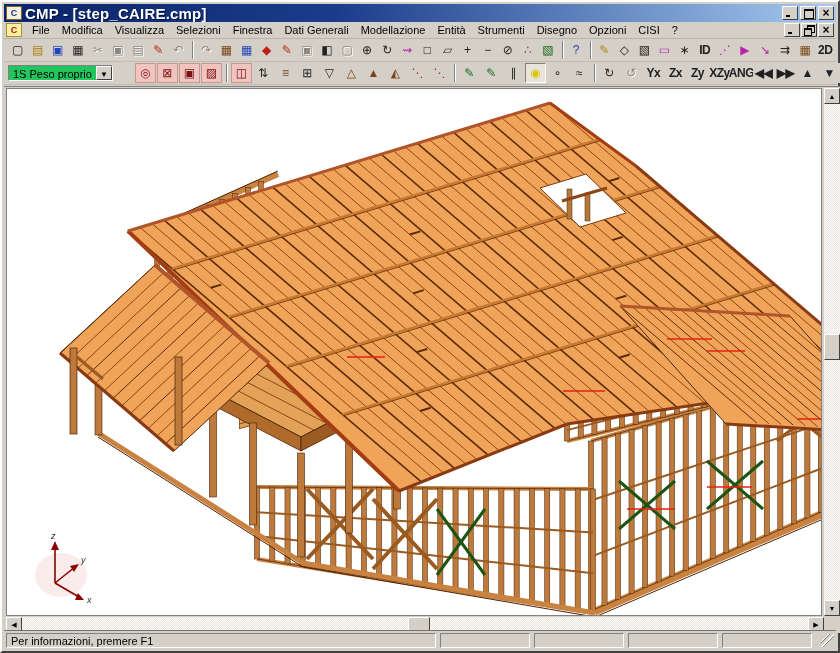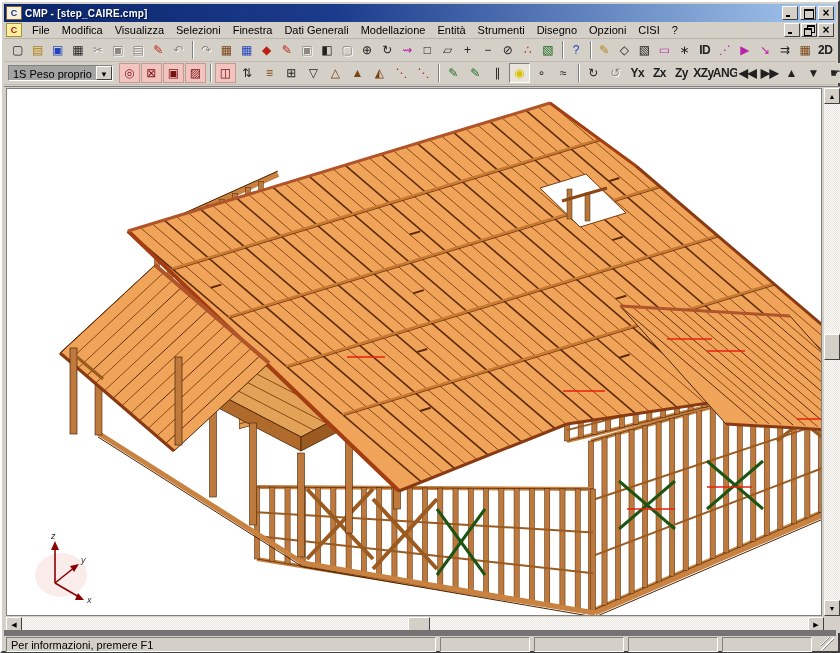--- a/index.html
+++ b/index.html
@@ -9,21 +9,21 @@
   .window { position:absolute; left:0; top:0; width:840px; height:653px;
     background:#D4D0C8; border:2px solid; border-color:#ffffff #404040 #404040 #ffffff; }
 
   
   .titlebar { position:absolute; left:2px; top:2px; right:2px; height:18px;
     background:linear-gradient(90deg,#0A246A 0%,#1B3C8C 40%,#A6CAF0 100%);
     display:flex; align-items:center; padding:0 2px; }
   .app-icon { width:16px; height:14px; margin-right:3px; background:#f5f0e0;
     border:1px solid #806030; color:#203080; font-weight:bold; font-size:9px;
     display:flex; align-items:center; justify-content:center; }
-  .title-text { color:#ffffff; font-weight:bold; font-size:10px; letter-spacing:0.2px; flex:1;
+  .title-text { color:#ffffff; font-weight:bold; font-size:15px; letter-spacing:0.2px; flex:1;
     text-shadow:1px 1px 0 #00103a; white-space:nowrap; overflow:hidden; }
   .winbtns { display:flex; gap:2px; }
   .wbtn { width:16px; height:14px; background:#D4D0C8; border:1px solid;
     border-color:#ffffff #404040 #404040 #ffffff; font-size:9px; line-height:11px;
     text-align:center; font-weight:bold; color:#000; position:relative; }
   .g-min::after { content:""; position:absolute; left:3px; right:7px; bottom:2px; height:2px; background:#000; }
   .g-max::after { content:""; position:absolute; left:3px; top:2px; width:8px; height:7px;
     border:1px solid #000; border-top-width:2px; }
   .g-close::after { content:"×"; font-size:12px; line-height:12px; }
   .g-restore::after { content:""; position:absolute; left:2px; top:4px; width:6px; height:5px;
@@ -51,21 +51,21 @@
   .tsep { width:2px; height:18px; margin:0 3px; border-left:1px solid #808080; border-right:1px solid #ffffff; }
   .dis { color:#8c8880 !important; text-shadow:1px 1px 0 #fff; }
   .pinkbg { background:#f2c4c0; color:#7a1010; border:1px solid #c89890; }
   .pressed { border:1px solid; border-color:#808080 #ffffff #ffffff #808080; background:#e8e4dc; }
   .txt { font-size:12px; font-weight:bold; letter-spacing:-0.5px; }
   .blue { color:#2244bb; } .red { color:#bb2211; } .green { color:#1a6a1a; }
   .gold { color:#b08010; } .mag { color:#bb22aa; } .brown { color:#7a4515; }
   .yellow { color:#d8c400; } .dark { color:#222; }
 
   .dropdown { display:flex; width:158px; height:16px; border:1px solid;
-    border-color:#808080 #ffffff #ffffff #808080; background:#a3a3a3; margin-right:6px; }
+    border-color:#808080 #ffffff #ffffff #808080; background:#22c55e; margin-right:22px; }
   .dropdown .val { flex:1; padding:2px 4px; font-size:11px; color:#000; white-space:nowrap; overflow:hidden; }
   .dropdown .arrow { width:16px; background:#D4D0C8; border:1px solid;
     border-color:#ffffff #404040 #404040 #ffffff; font-size:8px; text-align:center; line-height:16px; color:#000; }
 
   
   .workspace { position:absolute; left:2px; top:84px; width:836px; height:547px;
     background:#D4D0C8; border-top:1px solid #808080; }
   .canvas { position:absolute; left:2px; top:1px; width:816px; height:528px;
     background:#ffffff; border:1px solid #808080; }
   .canvas svg { display:block; }
@@ -80,21 +80,21 @@
     background-size:2px 2px; background-position:0 0,1px 1px; }
   .sbtn { position:absolute; width:16px; height:16px; background:#D4D0C8; border:1px solid;
     border-color:#ffffff #404040 #404040 #ffffff; font-size:7px; color:#000;
     display:flex; align-items:center; justify-content:center; }
   .sthumb { position:absolute; background:#D4D0C8; border:1px solid;
     border-color:#ffffff #404040 #404040 #ffffff; }
   .scorner { position:absolute; left:820px; top:530px; width:16px; height:16px; background:#D4D0C8; }
 
   
   .statusbar { position:absolute; left:2px; bottom:2px; right:2px; height:19px; background:#D4D0C8;
-    border-top:6px solid #737373; display:flex; align-items:flex-start; gap:4px; padding:1px 2px; }
+    border-top:1px solid #737373; display:flex; align-items:center; gap:4px; padding:1px 2px; }
   .spanel { height:15px; border:1px solid; border-color:#808080 #ffffff #ffffff #808080;
     padding:1px 4px; color:#000; }
   .spanel.main { flex:1; max-width:430px; }
   .spanel.small { width:90px; }
   .grip { width:13px; height:13px; margin-left:auto;
     background:linear-gradient(135deg,transparent 0 5px,#fff 5px 6px,#808080 6px 7px,transparent 7px 9px,#fff 9px 10px,#808080 10px 11px,transparent 11px); }
 </style>
 </head>
 <body>
 

